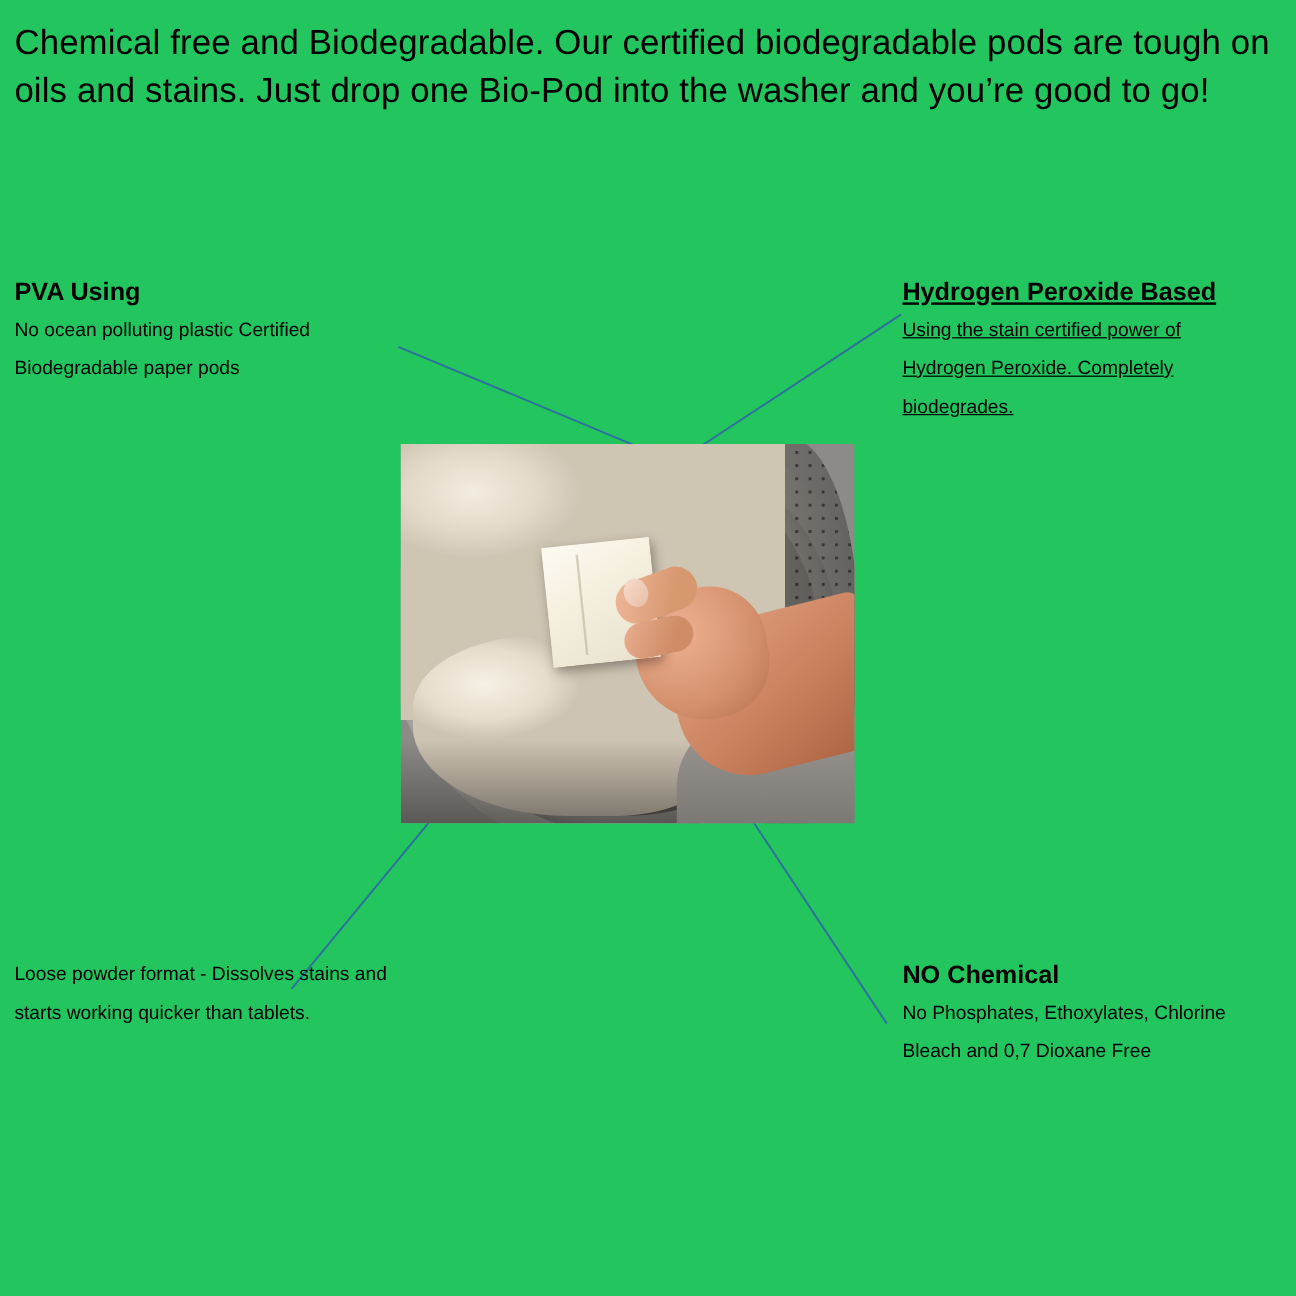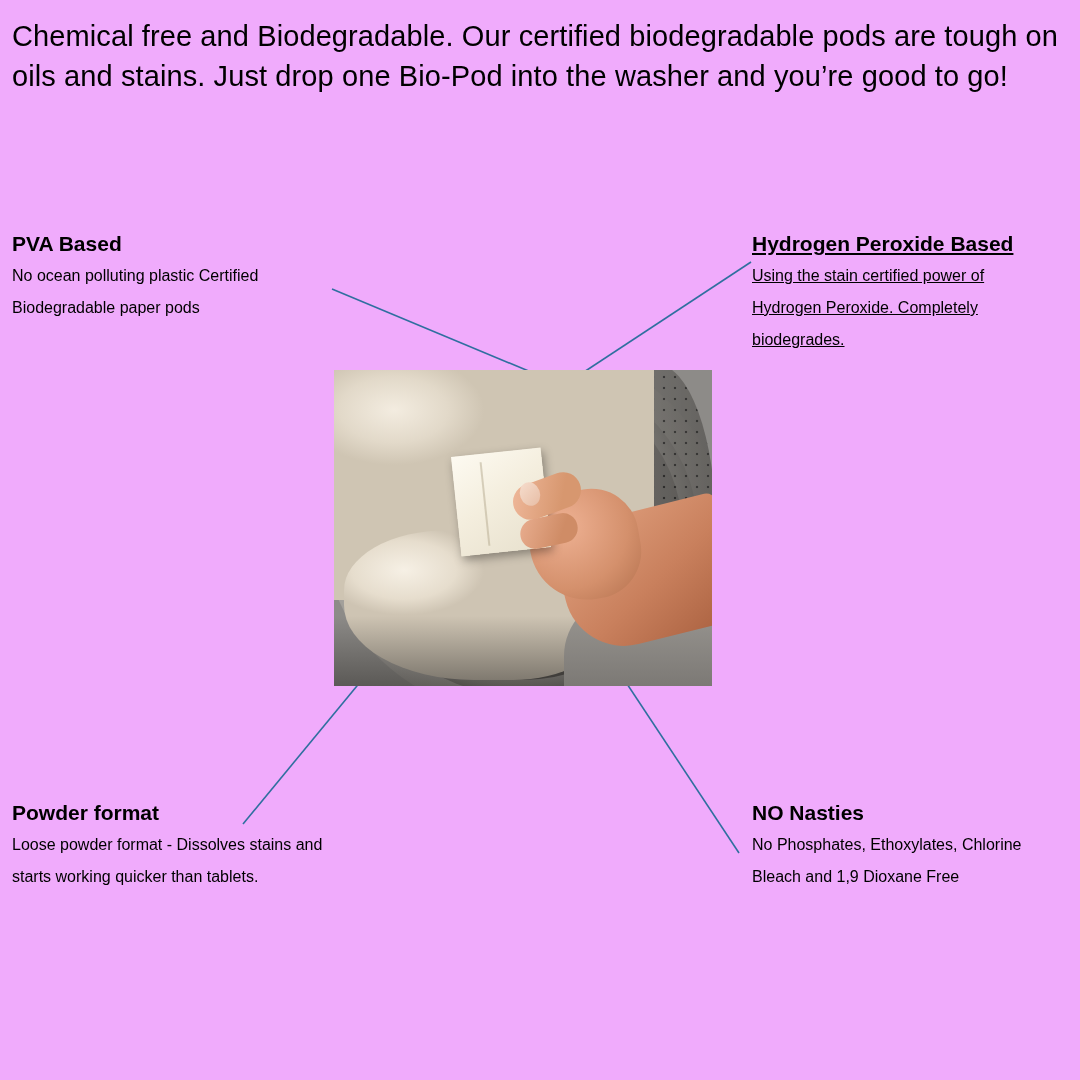--- a/index.html
+++ b/index.html
@@ -9,21 +9,21 @@
   }
   body {
     font-family: "Liberation Sans", sans-serif;
     color: #000000;
   }
   #page {
     position: relative;
     width: 1080px;
     height: 1080px;
     overflow: hidden;
-    background: #f0abfc;
+    background: #22c55e;
   }
 
   
   #headline {
     position: absolute;
     left: 12px;
     top: 16px;
     width: 1060px;
     font-size: 29px;
     line-height: 40px;
@@ -212,32 +212,31 @@
     <div class="ph-layer hand-arm"></div>
     <div class="ph-layer hand-palm"></div>
     <div class="ph-layer pod"></div>
     <div class="ph-layer pod-crease"></div>
     <div class="ph-layer finger1"></div>
     <div class="ph-layer nail"></div>
     <div class="ph-layer finger2"></div>
   </div>
 
   <div class="callout" id="callout-pva">
-    <div class="c-title">PVA Based</div>
+    <div class="c-title">PVA Using</div>
     <div class="c-body">No ocean polluting plastic Certified Biodegradable paper pods</div>
   </div>
 
   <div class="callout" id="callout-peroxide">
     <div class="c-title">Hydrogen Peroxide Based</div>
     <div class="c-body">Using the stain certified power of Hydrogen Peroxide. Completely biodegrades.</div>
   </div>
 
   <div class="callout" id="callout-powder">
-    <div class="c-title">Powder format</div>
     <div class="c-body">Loose powder format - Dissolves stains and starts working quicker than tablets.</div>
   </div>
 
   <div class="callout" id="callout-nasties">
-    <div class="c-title">NO Nasties</div>
-    <div class="c-body">No Phosphates, Ethoxylates, Chlorine Bleach and 1,9 Dioxane Free</div>
+    <div class="c-title">NO Chemical</div>
+    <div class="c-body">No Phosphates, Ethoxylates, Chlorine Bleach and 0,7 Dioxane Free</div>
   </div>
 
 </div>
 
 </body></html>

